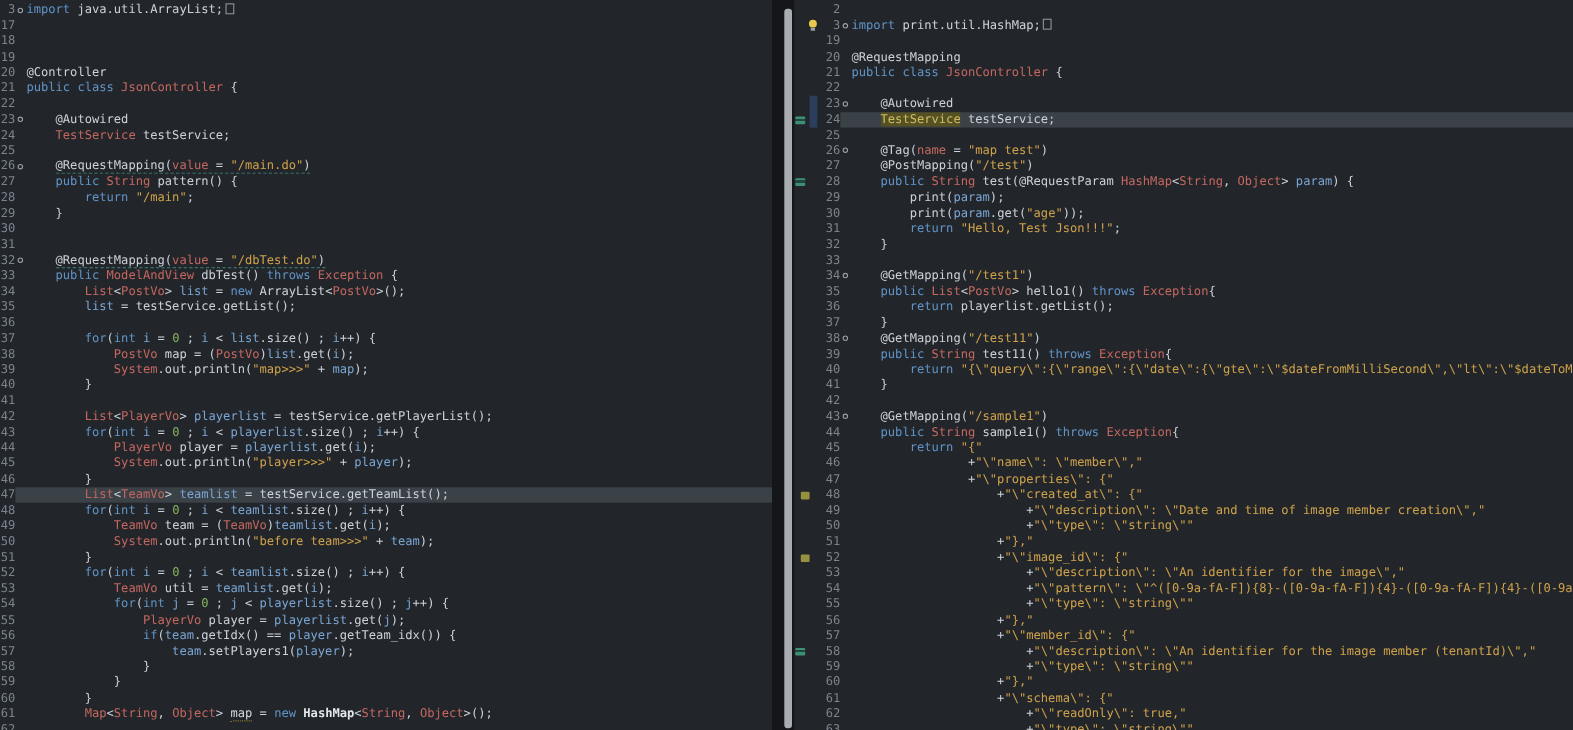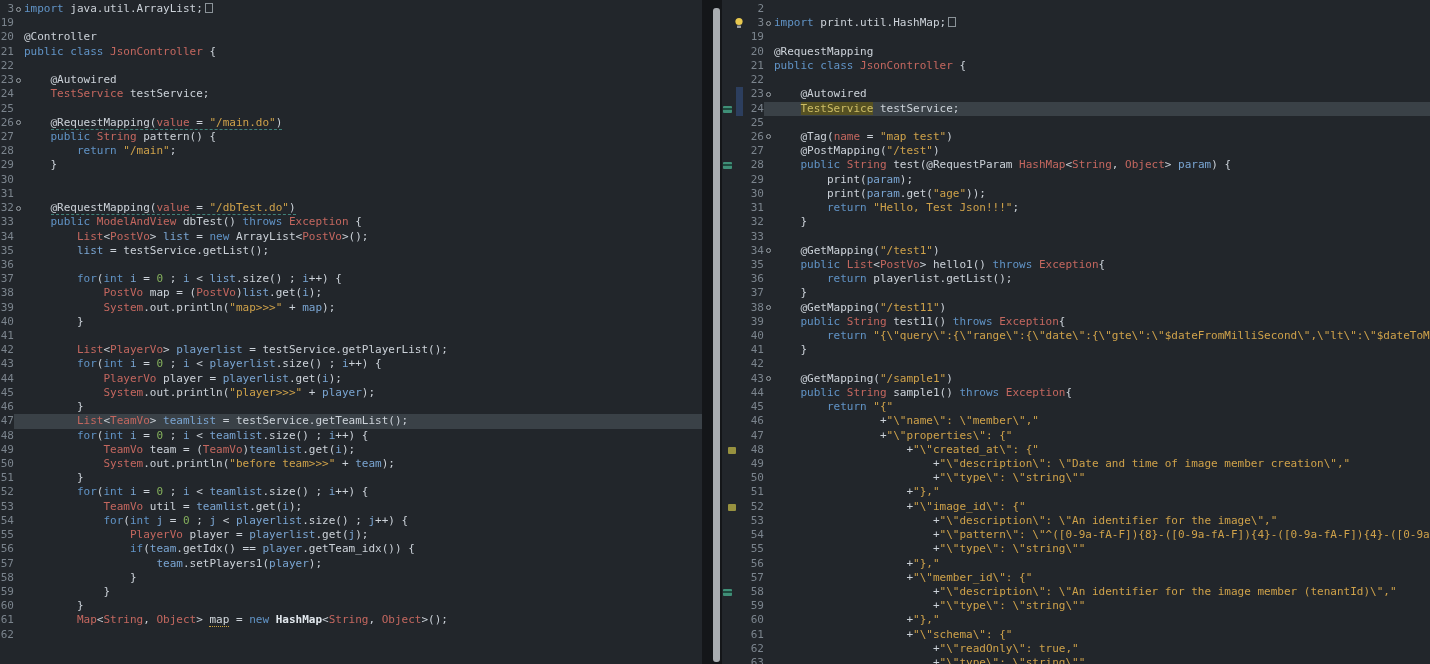--- a/index.html
+++ b/index.html
@@ -36,20 +36,22 @@
   .mk-olive{position:absolute;left:6px;top:4px;width:8px;height:7px;background:#97913f;border-radius:1px}
   .mk-bar{position:absolute;right:3px;top:0;width:7px;height:28.4px;background:#2c3e5e}
   .bulb{position:absolute;left:12px;top:1px}
 </style>
 </head>
 <body>
 
 <div class="screen">
   <div id="paneL" class="pane">
       <div class="row"><span class="num">3</span><span class="body"><span class="foldc"><i class="fc"></i></span><span class="code"><span><span class="tk-k">import </span><span class="tk-p">java.util.ArrayList;</span></span><i class="fbx"></i></span></span></div>
+      <div class="row"><span class="num">17</span><span class="body"><span class="foldc"></span><span class="code"><span></span></span></span></div>
+      <div class="row"><span class="num">18</span><span class="body"><span class="foldc"></span><span class="code"><span></span></span></span></div>
       <div class="row"><span class="num">19</span><span class="body"><span class="foldc"></span><span class="code"><span></span></span></span></div>
       <div class="row"><span class="num">20</span><span class="body"><span class="foldc"></span><span class="code"><span><span class="tk-p">@Controller</span></span></span></span></div>
       <div class="row"><span class="num">21</span><span class="body"><span class="foldc"></span><span class="code"><span><span class="tk-k">public class </span><span class="tk-t">JsonController</span><span class="tk-p"> {</span></span></span></span></div>
       <div class="row"><span class="num">22</span><span class="body"><span class="foldc"></span><span class="code"><span></span></span></span></div>
       <div class="row"><span class="num">23</span><span class="body"><span class="foldc"><i class="fc"></i></span><span class="code">    <span><span class="tk-p">@Autowired</span></span></span></span></div>
       <div class="row"><span class="num">24</span><span class="body"><span class="foldc"></span><span class="code">    <span><span class="tk-t">TestService</span><span class="tk-p"> testService;</span></span></span></span></div>
       <div class="row"><span class="num">25</span><span class="body"><span class="foldc"></span><span class="code"><span></span></span></span></div>
       <div class="row"><span class="num">26</span><span class="body"><span class="foldc"><i class="fc"></i></span><span class="code">    <span class="ul"><span class="tk-p">@RequestMapping(</span><span class="tk-a">value</span><span class="tk-p"> = </span><span class="tk-s">"/main.do"</span><span class="tk-p">)</span></span></span></span></div>
       <div class="row"><span class="num">27</span><span class="body"><span class="foldc"></span><span class="code">    <span><span class="tk-k">public </span><span class="tk-t">String</span><span class="tk-p"> pattern() {</span></span></span></span></div>
       <div class="row"><span class="num">28</span><span class="body"><span class="foldc"></span><span class="code">        <span><span class="tk-k">return </span><span class="tk-s">"/main"</span><span class="tk-p">;</span></span></span></span></div>

